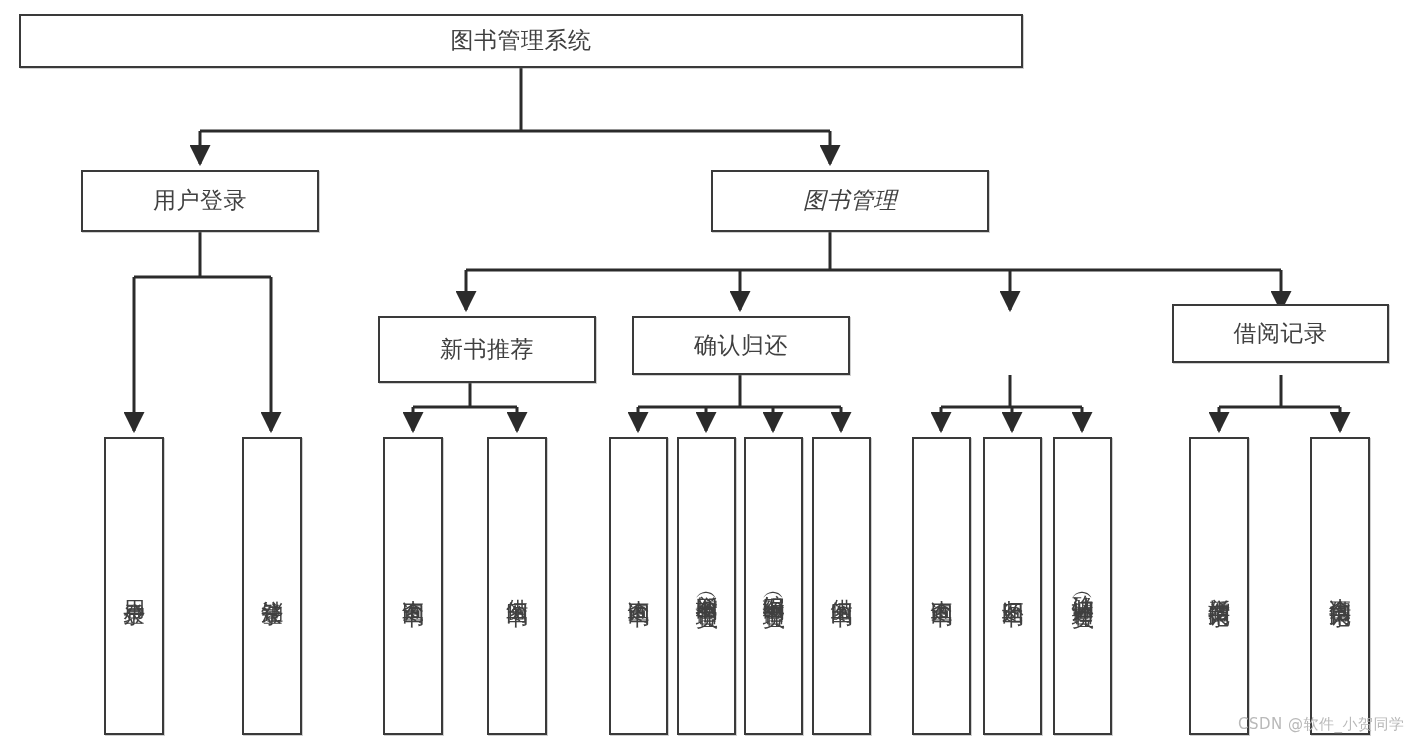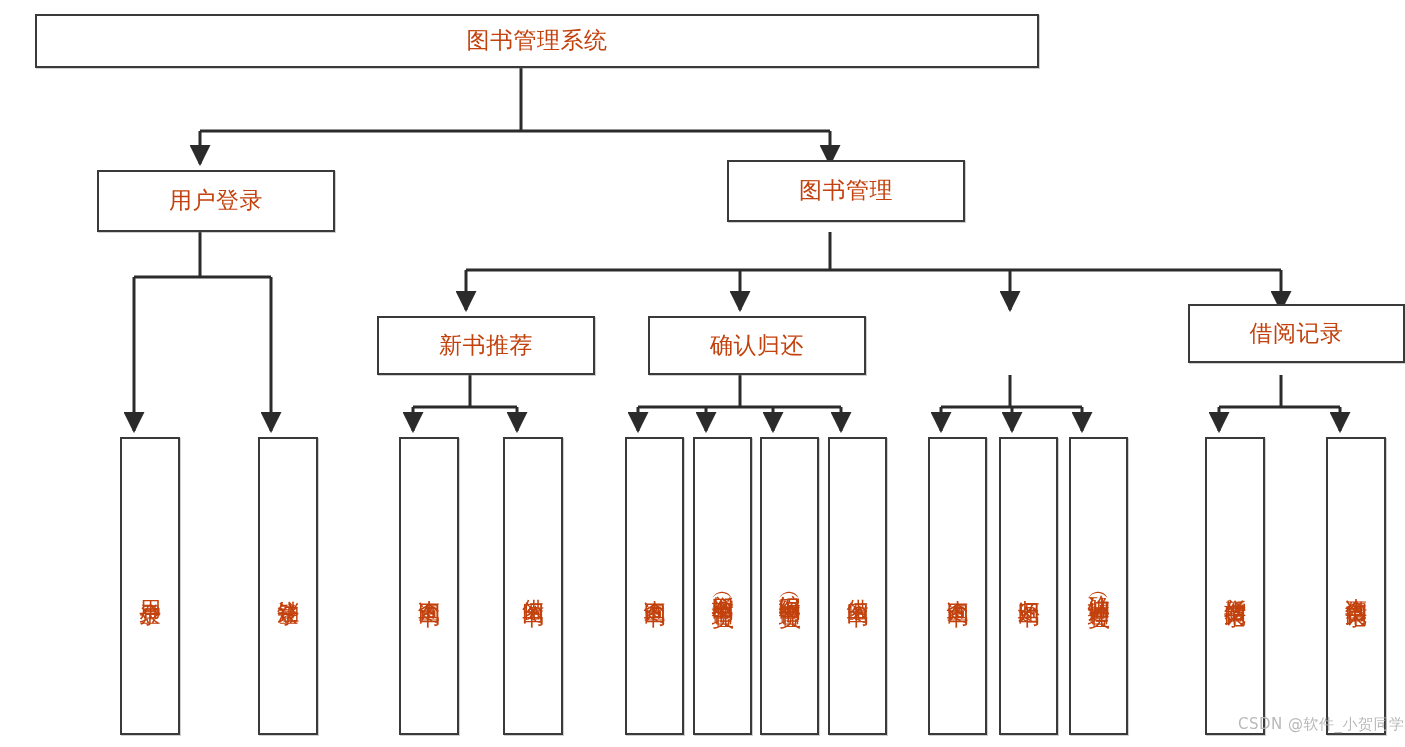--- a/index.html
+++ b/index.html
@@ -27,23 +27,22 @@
     pointer-events: none;
   }
   .node {
     position: absolute;
     box-sizing: border-box;
     background: #ffffff;
     border: 2.5px solid #3a3a3a;
     display: flex;
     align-items: center;
     justify-content: center;
-    color: #c2410c;
+    color: #404040;
     box-shadow: 1px 1px 0 rgba(120,120,120,0.35);
-    margin-left: 16px;
   }
   .node .label {
     display: block;
     text-align: center;
     line-height: 1.18;
     letter-spacing: 0.5px;
   }
   .node.horiz .label {
     font-size: 23px;
   }
@@ -127,25 +126,25 @@
     </g>
   </svg>
 
   <div class="node root horiz" style="left:19px; top:14px; width:1004px; height:54px;">
     <span class="label">图书管理系统</span>
   </div>
 
   <div class="node horiz" style="left:81px; top:170px; width:238px; height:62px;">
     <span class="label">用户登录</span>
   </div>
-  <div class="node horiz" style="left:711px; top:160px; width:238px; height:62px;">
+  <div class="node horiz" style="left:711px; top:170px; width:278px; height:62px;font-style:italic;">
     <span class="label">图书管理</span>
   </div>
 
-  <div class="node horiz" style="left:361px; top:316px; width:218px; height:59px;">
+  <div class="node horiz" style="left:378px; top:316px; width:218px; height:67px;">
     <span class="label">新书推荐</span>
   </div>
   <div class="node horiz" style="left:632px; top:316px; width:218px; height:59px;">
     <span class="label">确认归还</span>
   </div>
   <div class="node horiz" style="left:1172px; top:304px; width:217px; height:59px;">
     <span class="label">借阅记录</span>
   </div>
 
   <div class="node vert" style="left:104px; top:437px; width:60px; height:298px;">

